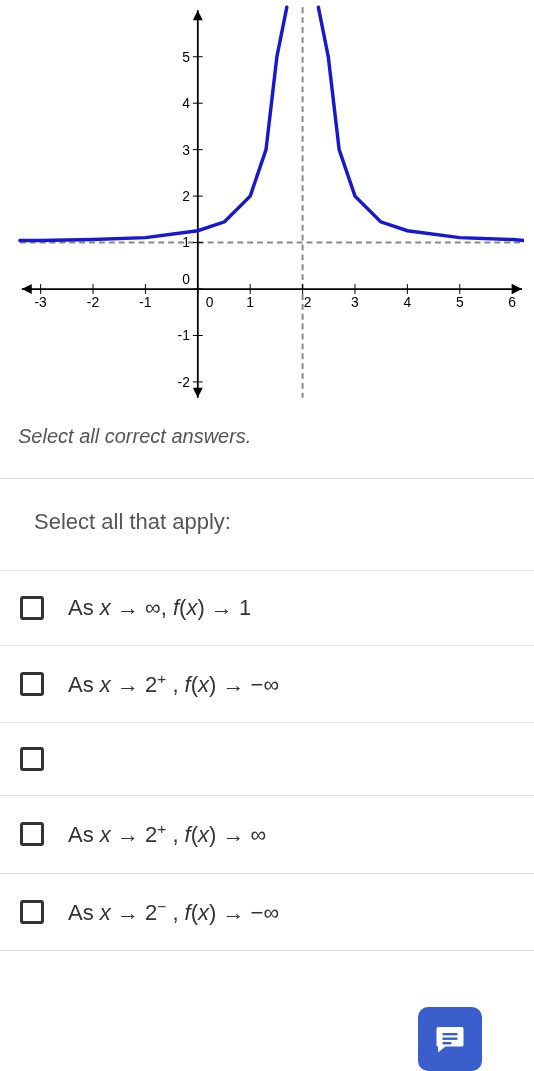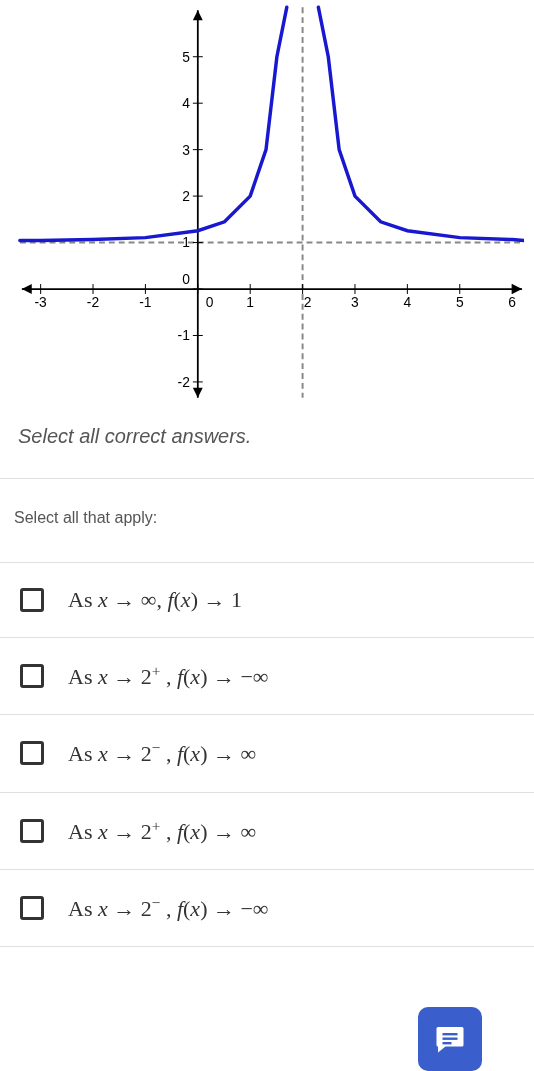--- a/index.html
+++ b/index.html
@@ -16,41 +16,41 @@
     padding: 0 10px;
   }
   .instruction {
     padding: 15px 18px 30px 18px;
     font-size: 20px;
     color: #555;
     border-bottom: 1px solid #e0e0e0;
     font-style: italic;
   }
   .prompt {
-    padding: 30px 18px 35px 14px;
-    font-size: 16px;
+    padding: 30px 18px 35px 34px;
+    font-size: 22px;
     color: #555;
     border-bottom: 1px solid #e0e0e0;
   }
   .option {
     display: flex;
     align-items: center;
     padding: 24px 20px;
     border-bottom: 1px solid #e0e0e0;
   }
   .checkbox {
     width: 24px;
     height: 24px;
     border: 3px solid #333;
     border-radius: 3px;
     flex-shrink: 0;
     margin-right: 24px;
   }
   .math {
-    font-family: Liberation Serif, serif;
+    font-family: Liberation Sans, sans-serif;
     font-size: 22px;
     color: #333;
     white-space: nowrap;
   }
   .math .it { font-style: italic; }
   .math sup { font-size: 0.7em; vertical-align: super; }
   .chat-fab {
     position: fixed;
     width: 64px;
     height: 64px;
@@ -173,21 +173,20 @@
     <div class="option">
       <div class="checkbox"></div>
       <div class="math">As <span class="it">x</span> → ∞, <span class="it">f</span>(<span class="it">x</span>) → 1</div>
     </div>
     <div class="option">
       <div class="checkbox"></div>
       <div class="math">As <span class="it">x</span> → 2<sup>+</sup> , <span class="it">f</span>(<span class="it">x</span>) → −∞</div>
     </div>
     <div class="option">
       <div class="checkbox"></div>
-      <div class="math">As <span class="it">x</span> → 2<sup>−</sup> , <span class="it">f</span>(<span class="it">x</span>) → ∞</div>
     </div>
     <div class="option">
       <div class="checkbox"></div>
       <div class="math">As <span class="it">x</span> → 2<sup>+</sup> , <span class="it">f</span>(<span class="it">x</span>) → ∞</div>
     </div>
     <div class="option">
       <div class="checkbox"></div>
       <div class="math">As <span class="it">x</span> → 2<sup>−</sup> , <span class="it">f</span>(<span class="it">x</span>) → −∞</div>
     </div>
   </div>

